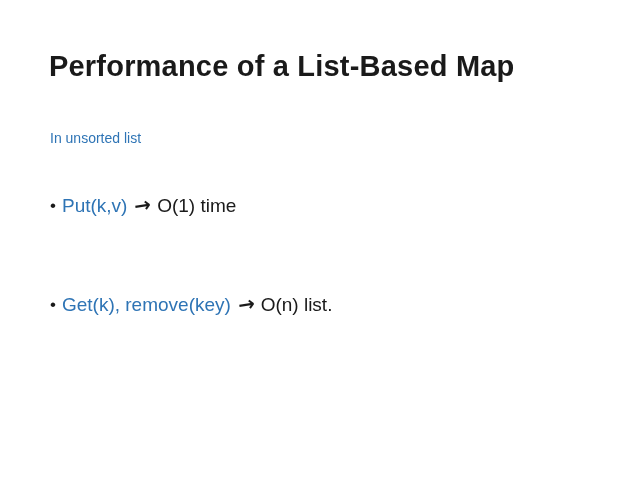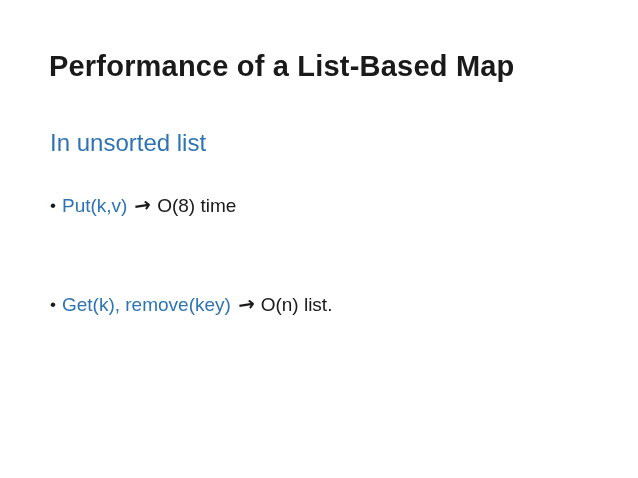--- a/index.html
+++ b/index.html
@@ -24,21 +24,21 @@
     font-size: 29px;
     line-height: 1;
     letter-spacing: 0.2px;
     color: var(--text, #1a1a1a);
     white-space: nowrap;
   }
   .slide-subtitle {
     position: absolute;
     left: 50px;
     top: 131px;
-    font-size: 24px;
+    font-size: 14px;
     line-height: 1;
     color: var(--accent-blue, #2E74B5);
     white-space: nowrap;
   }
   .bullet-item {
     position: absolute;
     left: 50px;
     font-size: 19px;
     line-height: 1;
     color: var(--text, #1a1a1a);
@@ -73,20 +73,20 @@
 </head>
 <body>
 
 <div class="slide">
 
   <h1 class="slide-title">Performance of a List-Based Map</h1>
 
   <div class="slide-subtitle">In unsorted list</div>
 
   <div class="bullet-item first">
-    <span class="bullet-marker">•</span><span class="method">Put(k,v)</span><span class="arrow">→</span><span class="complexity">O(8) time</span>
+    <span class="bullet-marker">•</span><span class="method">Put(k,v)</span><span class="arrow">→</span><span class="complexity">O(1) time</span>
   </div>
 
   <div class="bullet-item second">
     <span class="bullet-marker">•</span><span class="method">Get(k), remove(key)</span><span class="arrow">→</span><span class="complexity">O(n) list.</span>
   </div>
 
 </div>
 
 </body></html>

